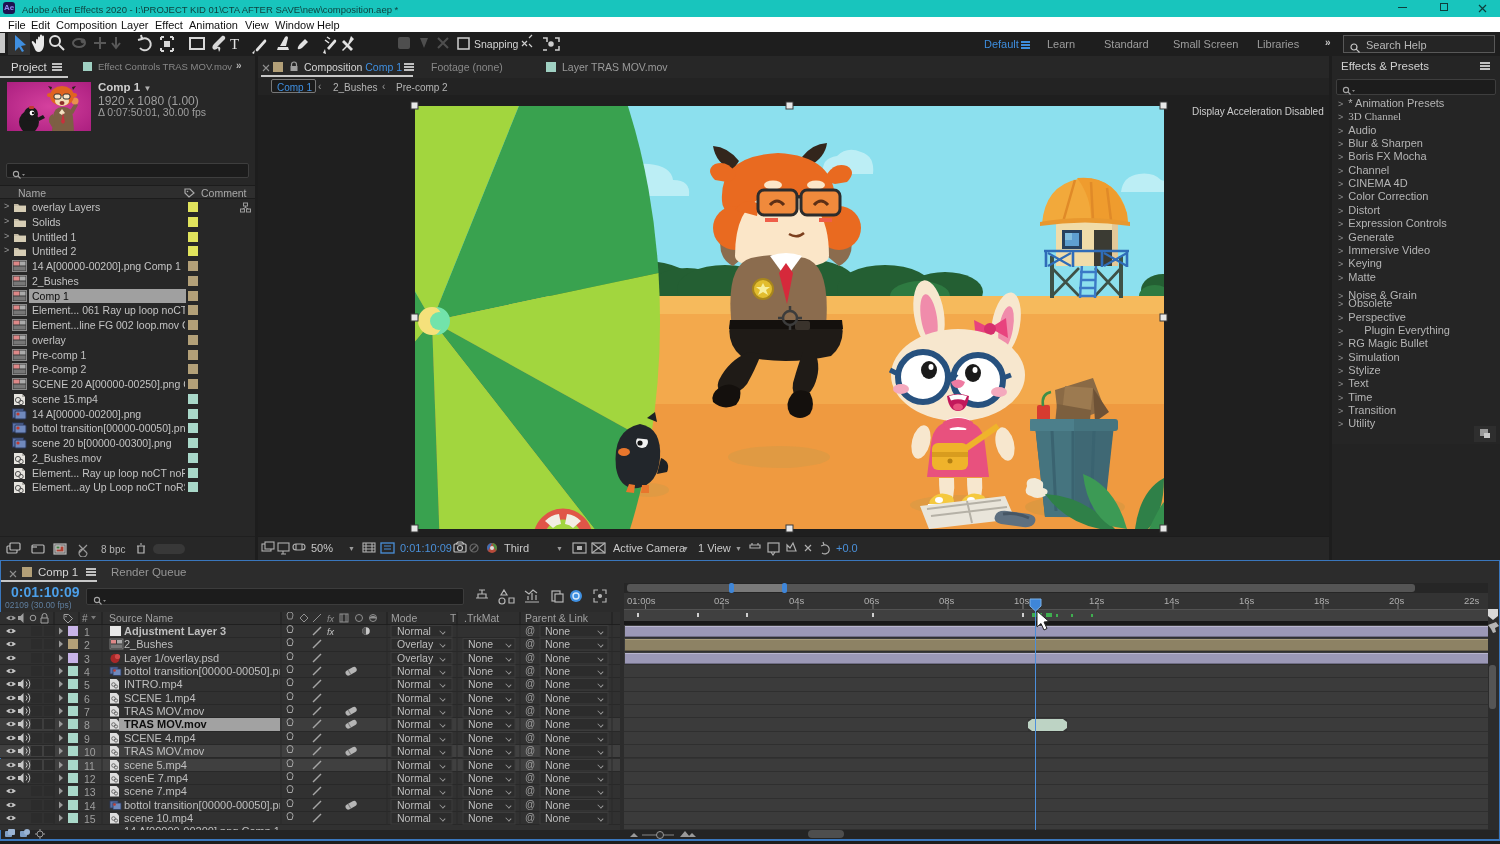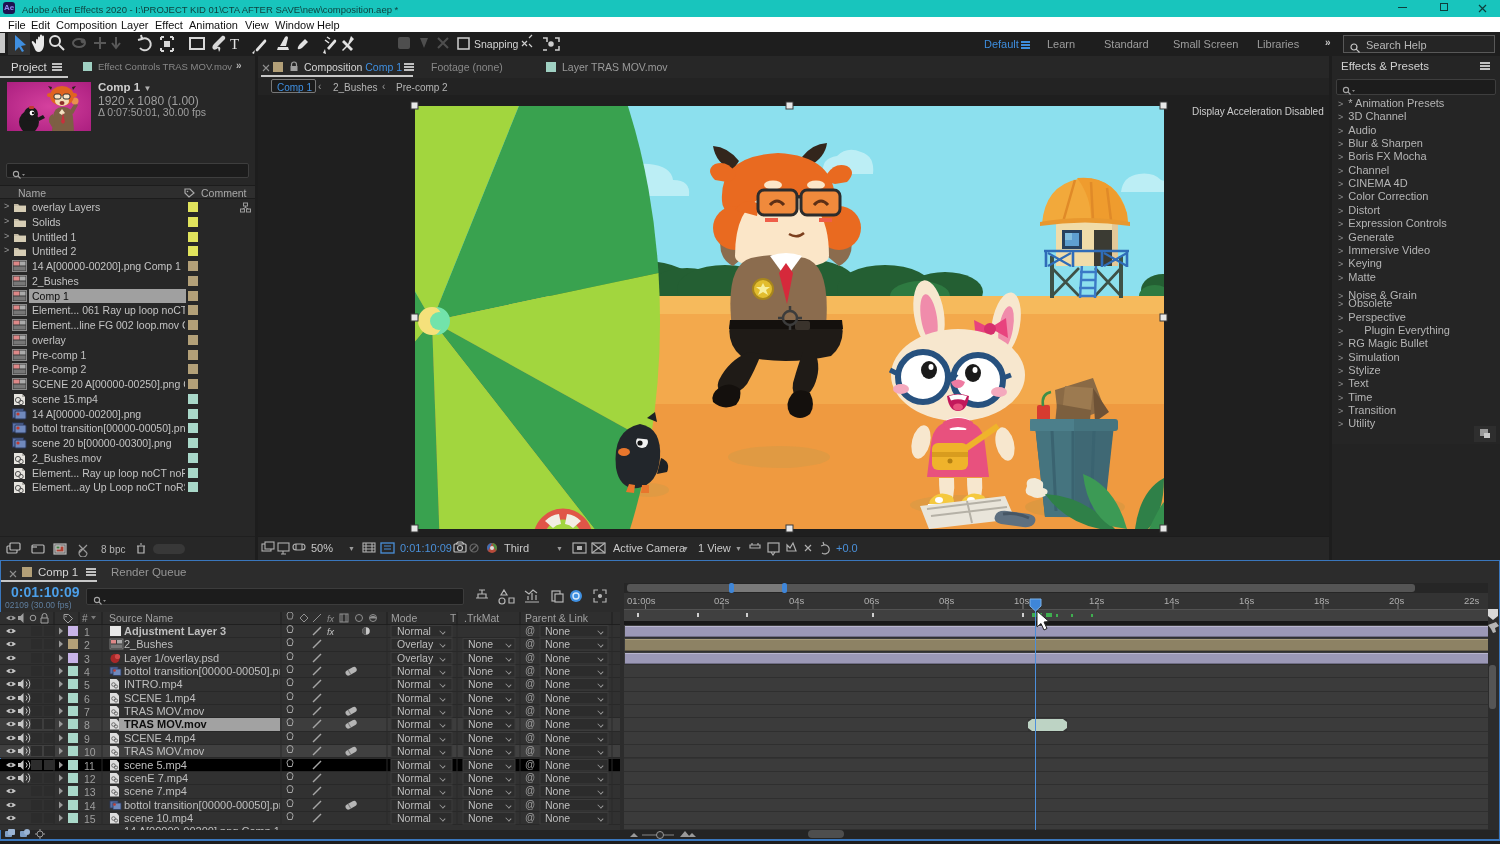--- a/index.html
+++ b/index.html
@@ -704,21 +704,21 @@
       <div class="abs hb" style="left:148px;top:6px;"></div>
     </div>
     <div class="abs" style="left:4px;top:23px;width:160px;height:16px;background:#1c1c1c;border:1px solid #3e3e3e;border-radius:2px;">
       <span class="abs" style="left:5px;top:2px;"><svg width="14" height="10" viewBox="0 0 14 10">
             <circle cx="4" cy="4" r="2.6" fill="none" stroke="#a5a5a5" stroke-width="1.1"></circle>
             <line x1="6" y1="6" x2="8.5" y2="8.5" stroke="#a5a5a5" stroke-width="1.1"></line>
             <path d="M10 4 l3 0 -1.5 2z" fill="#8a8a8a"></path>
           </svg></span>
     </div>
     <div class="erow txt" style="top:41.0px;"><span style="font-size:9px;color:#8f8f8f;">&gt;</span> <span style="margin-left:2px;">* Animation Presets</span></div>
-    <div class="erow txt" style="top:54.35px;"><span style="font-size:9px;color:#8f8f8f;">&gt;</span> <span style="margin-left:2px;">3D Channel</span></div>
+    <div class="erow txt" style="top:54.35px;"><span style="font-size:9px;color:#8f8f8f;">&gt;</span> <span style="margin-left:2px;font-family:Liberation Serif, serif;">3D Channel</span></div>
     <div class="erow txt" style="top:67.7px;"><span style="font-size:9px;color:#8f8f8f;">&gt;</span> <span style="margin-left:2px;">Audio</span></div>
     <div class="erow txt" style="top:81.05px;"><span style="font-size:9px;color:#8f8f8f;">&gt;</span> <span style="margin-left:2px;">Blur &amp; Sharpen</span></div>
     <div class="erow txt" style="top:94.4px;"><span style="font-size:9px;color:#8f8f8f;">&gt;</span> <span style="margin-left:2px;">Boris FX Mocha</span></div>
     <div class="erow txt" style="top:107.75px;"><span style="font-size:9px;color:#8f8f8f;">&gt;</span> <span style="margin-left:2px;">Channel</span></div>
     <div class="erow txt" style="top:121.1px;"><span style="font-size:9px;color:#8f8f8f;">&gt;</span> <span style="margin-left:2px;">CINEMA 4D</span></div>
     <div class="erow txt" style="top:134.45px;"><span style="font-size:9px;color:#8f8f8f;">&gt;</span> <span style="margin-left:2px;">Color Correction</span></div>
     <div class="erow txt" style="top:147.8px;"><span style="font-size:9px;color:#8f8f8f;">&gt;</span> <span style="margin-left:2px;">Distort</span></div>
     <div class="erow txt" style="top:161.15px;"><span style="font-size:9px;color:#8f8f8f;">&gt;</span> <span style="margin-left:2px;">Expression Controls</span></div>
     <div class="erow txt" style="top:174.5px;"><span style="font-size:9px;color:#8f8f8f;">&gt;</span> <span style="margin-left:2px;">Generate</span></div>
     <div class="erow txt" style="top:187.85px;"><span style="font-size:9px;color:#8f8f8f;">&gt;</span> <span style="margin-left:2px;">Immersive Video</span></div>
@@ -1240,21 +1240,21 @@
   <span class="abs" style="left:84px;top:1px;font-size:10.5px;color:#9e9e9e;">10</span>
   <span class="tname">TRAS MOV.mov</span>
   <span class="abs txt" style="left:397px;top:0px;font-size:10.5px;">Normal</span>
   <span class="abs cv" style="left:440px;top:4px;"></span>
   <span class="abs txt" style="left:468px;top:0px;font-size:10.5px;">None</span>
   <span class="abs cv" style="left:506px;top:4px;"></span>
   <span class="abs" style="left:525px;top:0px;font-size:10px;color:#9e9e9e;">@</span>
   <span class="abs txt" style="left:545px;top:0px;font-size:10.5px;">None</span>
   <span class="abs cv" style="left:598px;top:4px;"></span>
   </div>
-  <div class="trow" style="top:198.50px;height:13.35px;background:#000000;border-bottom:1px solid #282828;padding-left:36px;">
+  <div class="trow" style="top:198.50px;height:13.35px;background:#404040;border-bottom:1px solid #282828;padding-left:36px;">
   <svg class="abs" style="left:0;top:0;" width="620" height="13" viewBox="0 0 620 13">
           <rect x="31" y="1" width="11" height="10" fill="#2c2c2c"></rect>
           <rect x="44" y="1" width="11" height="10" fill="#2c2c2c"></rect>
           <path d="M6 6 q5-4.5 10 0 q-5 4.5-10 0z" fill="#c6c6c6"></path>
           <circle cx="11" cy="6" r="1.4" fill="#313131"></circle>
           <path d="M18 4 h2.5 l3-3 v10 l-3-3 H18z" fill="#c6c6c6"></path>
           <path d="M26 3.5 a3.5 3.5 0 0 1 0 5 M28 1.5 a6.5 6.5 0 0 1 0 9" stroke="#c6c6c6" fill="none" stroke-width="1"></path>
           <path d="M59 2.5 l4 3.5 -4 3.5z" fill="#9a9a9a"></path>
           <rect x="68" y="1" width="10" height="10" fill="#a9d8c9"></rect>
           <g transform="translate(110,1)">

